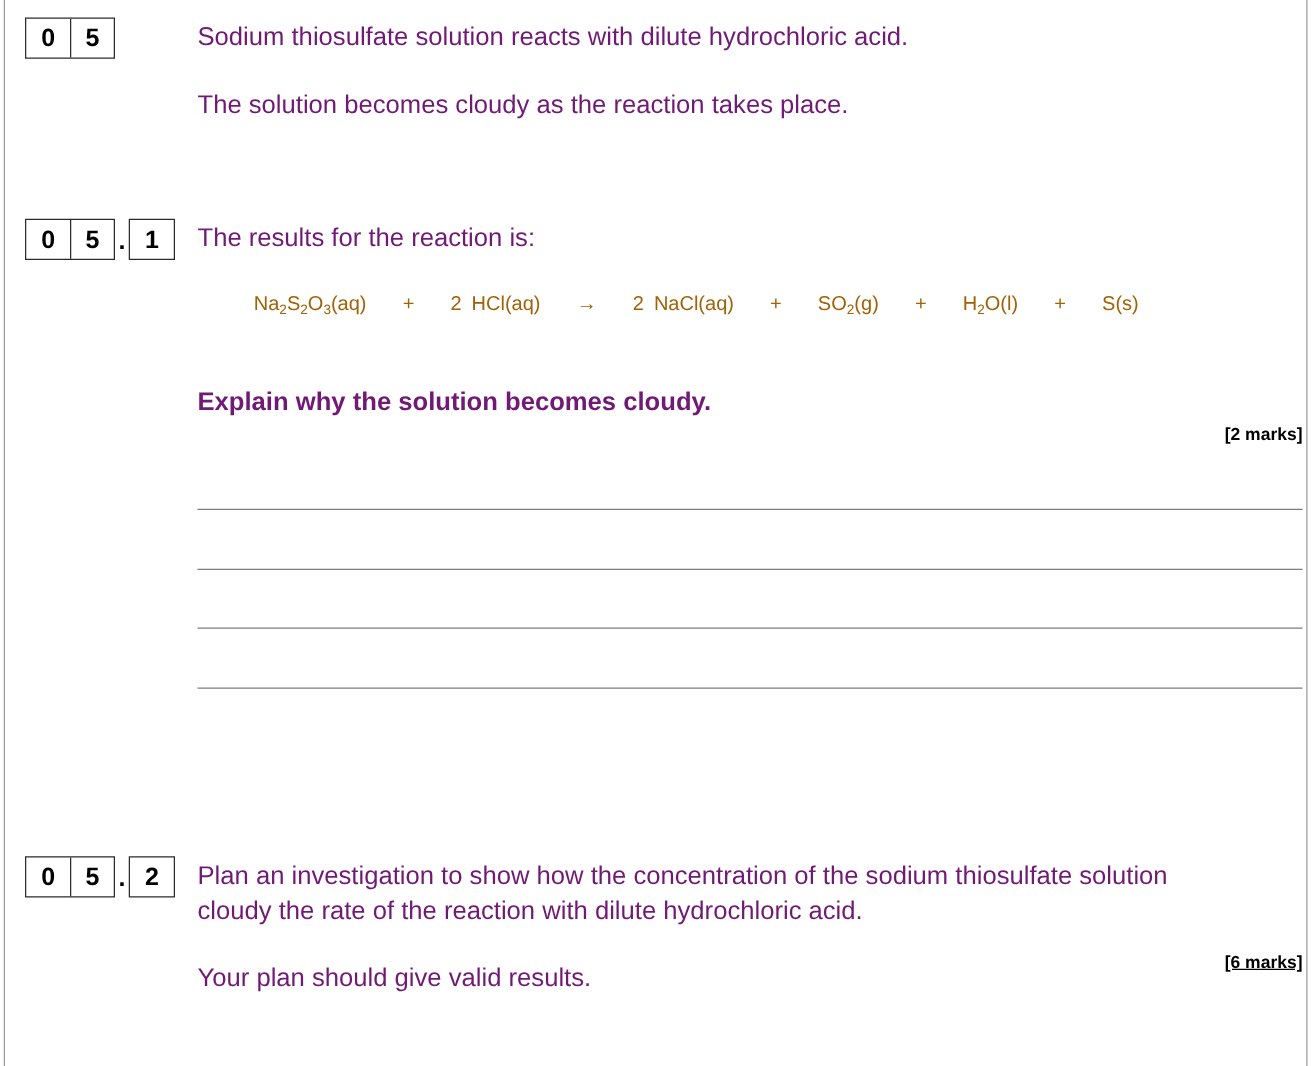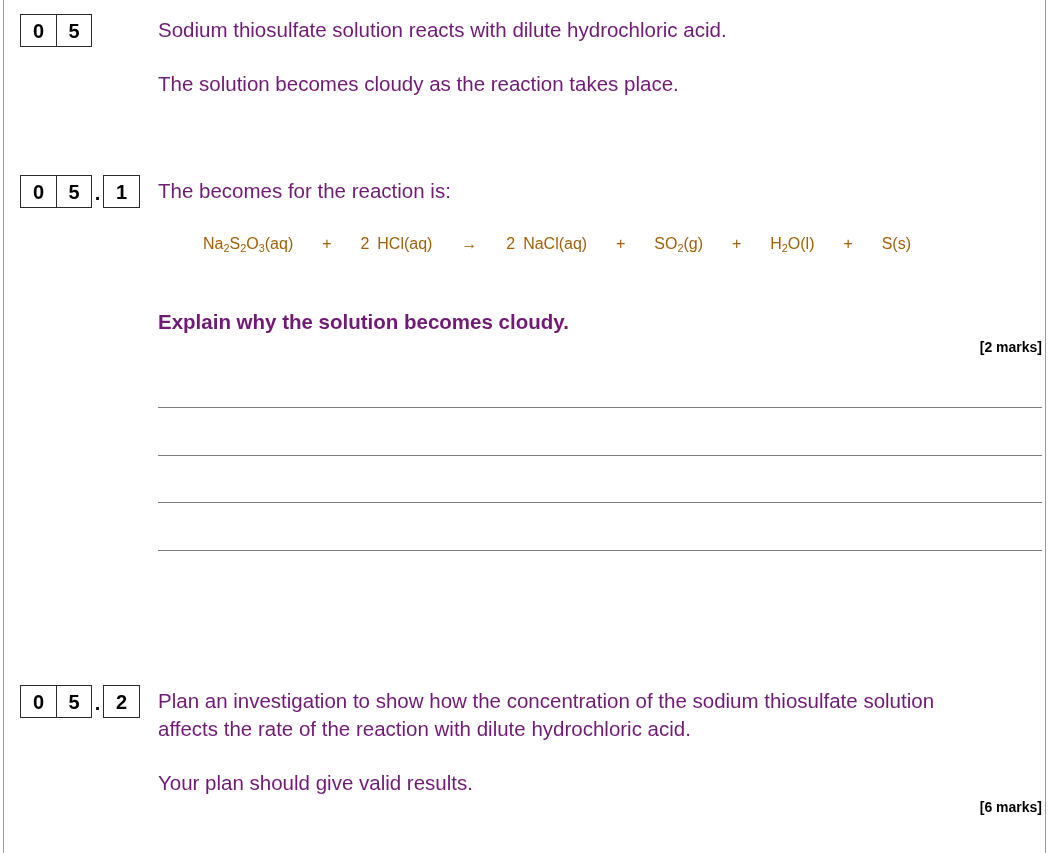--- a/index.html
+++ b/index.html
@@ -132,21 +132,21 @@
     <div class="cellgroup">
       <div class="cell">0</div>
       <div class="cell">5</div>
     </div>
     <div class="dot">.</div>
     <div class="cellgroup single">
       <div class="cell">1</div>
     </div>
   </div>
 
-  <div class="qtext" style="left:158px; top:177px; width:860px;">The becomes for the reaction is:</div>
+  <div class="qtext" style="left:158px; top:177px; width:860px;">The results for the reaction is:</div>
 
   <div class="equation" style="left:203px; top:230px;">
     <span>Na<sub>2</sub>S<sub>2</sub>O<sub>3</sub>(aq)</span>
     <span class="eq-gap"></span>
     <span>+</span>
     <span class="eq-gap"></span>
     <span>2<span class="eq-sp"></span>HCl(aq)</span>
     <span class="eq-gap"></span>
     <span>→</span>
     <span class="eq-gap"></span>
@@ -179,19 +179,19 @@
       <div class="cell">0</div>
       <div class="cell">5</div>
     </div>
     <div class="dot">.</div>
     <div class="cellgroup single">
       <div class="cell">2</div>
     </div>
   </div>
 
   <div class="qtext" style="left:158px; top:687px; width:884px;">Plan an investigation to show how the concentration of the sodium thiosulfate solution
-affects the rate of the reaction with dilute hydrochloric acid.</div>
+cloudy the rate of the reaction with dilute hydrochloric acid.</div>
 
   <div class="qtext" style="left:158px; top:769px; width:860px;">Your plan should give valid results.</div>
 
-  <div class="marks" style="top:799px;">[6 marks]</div>
+  <div class="marks" style="top:761px;text-decoration:underline;">[6 marks]</div>
 
 </div>
 
 </body></html>

